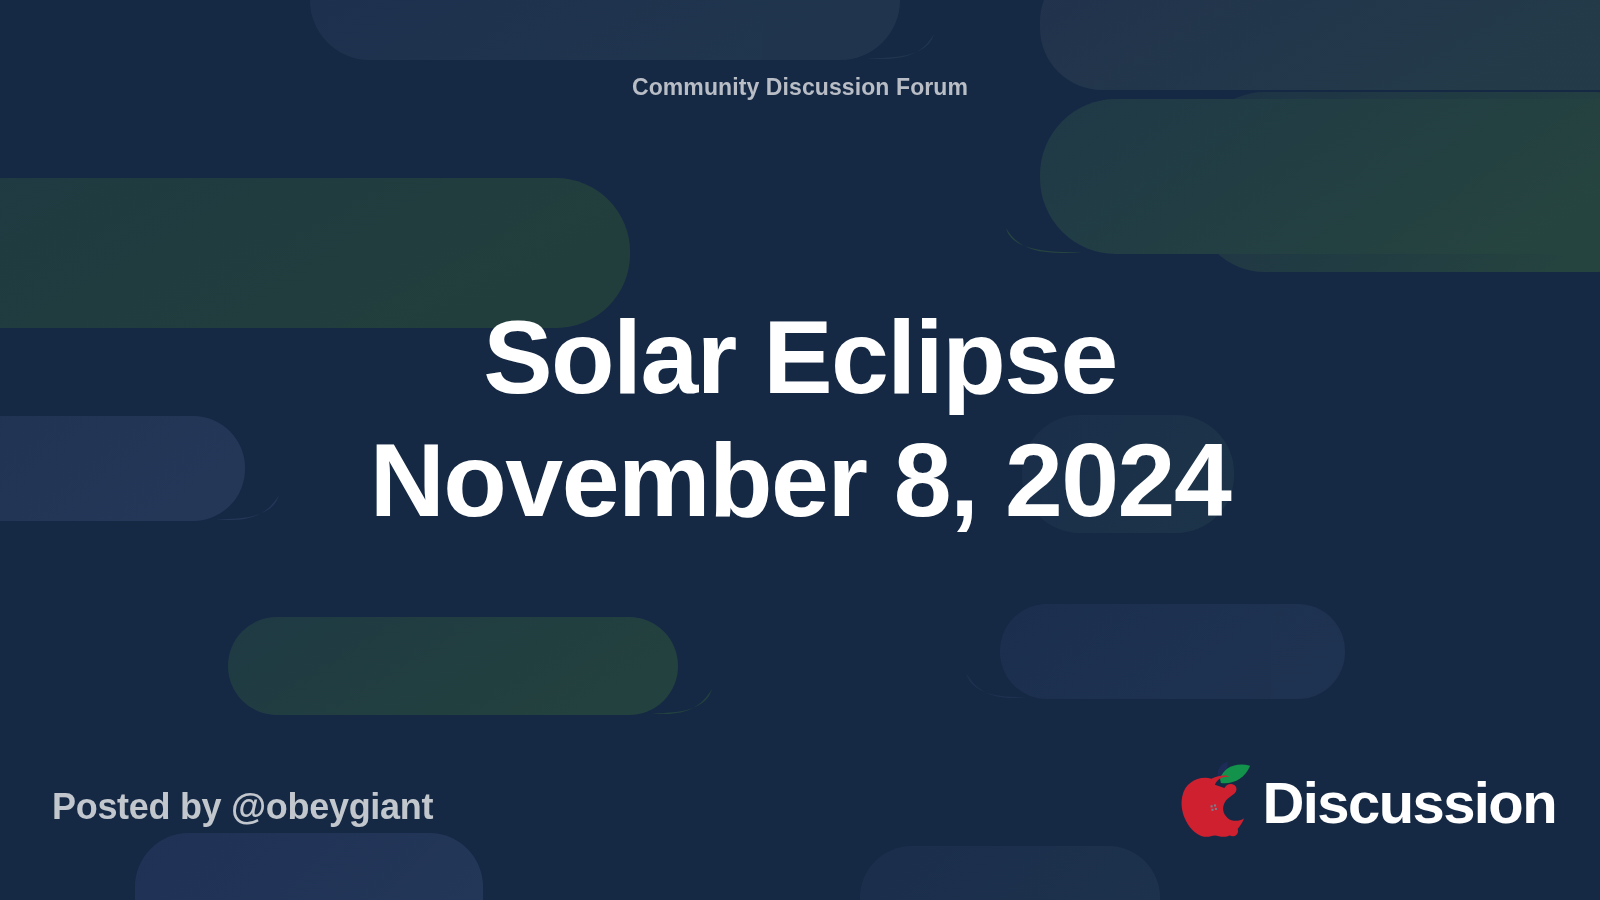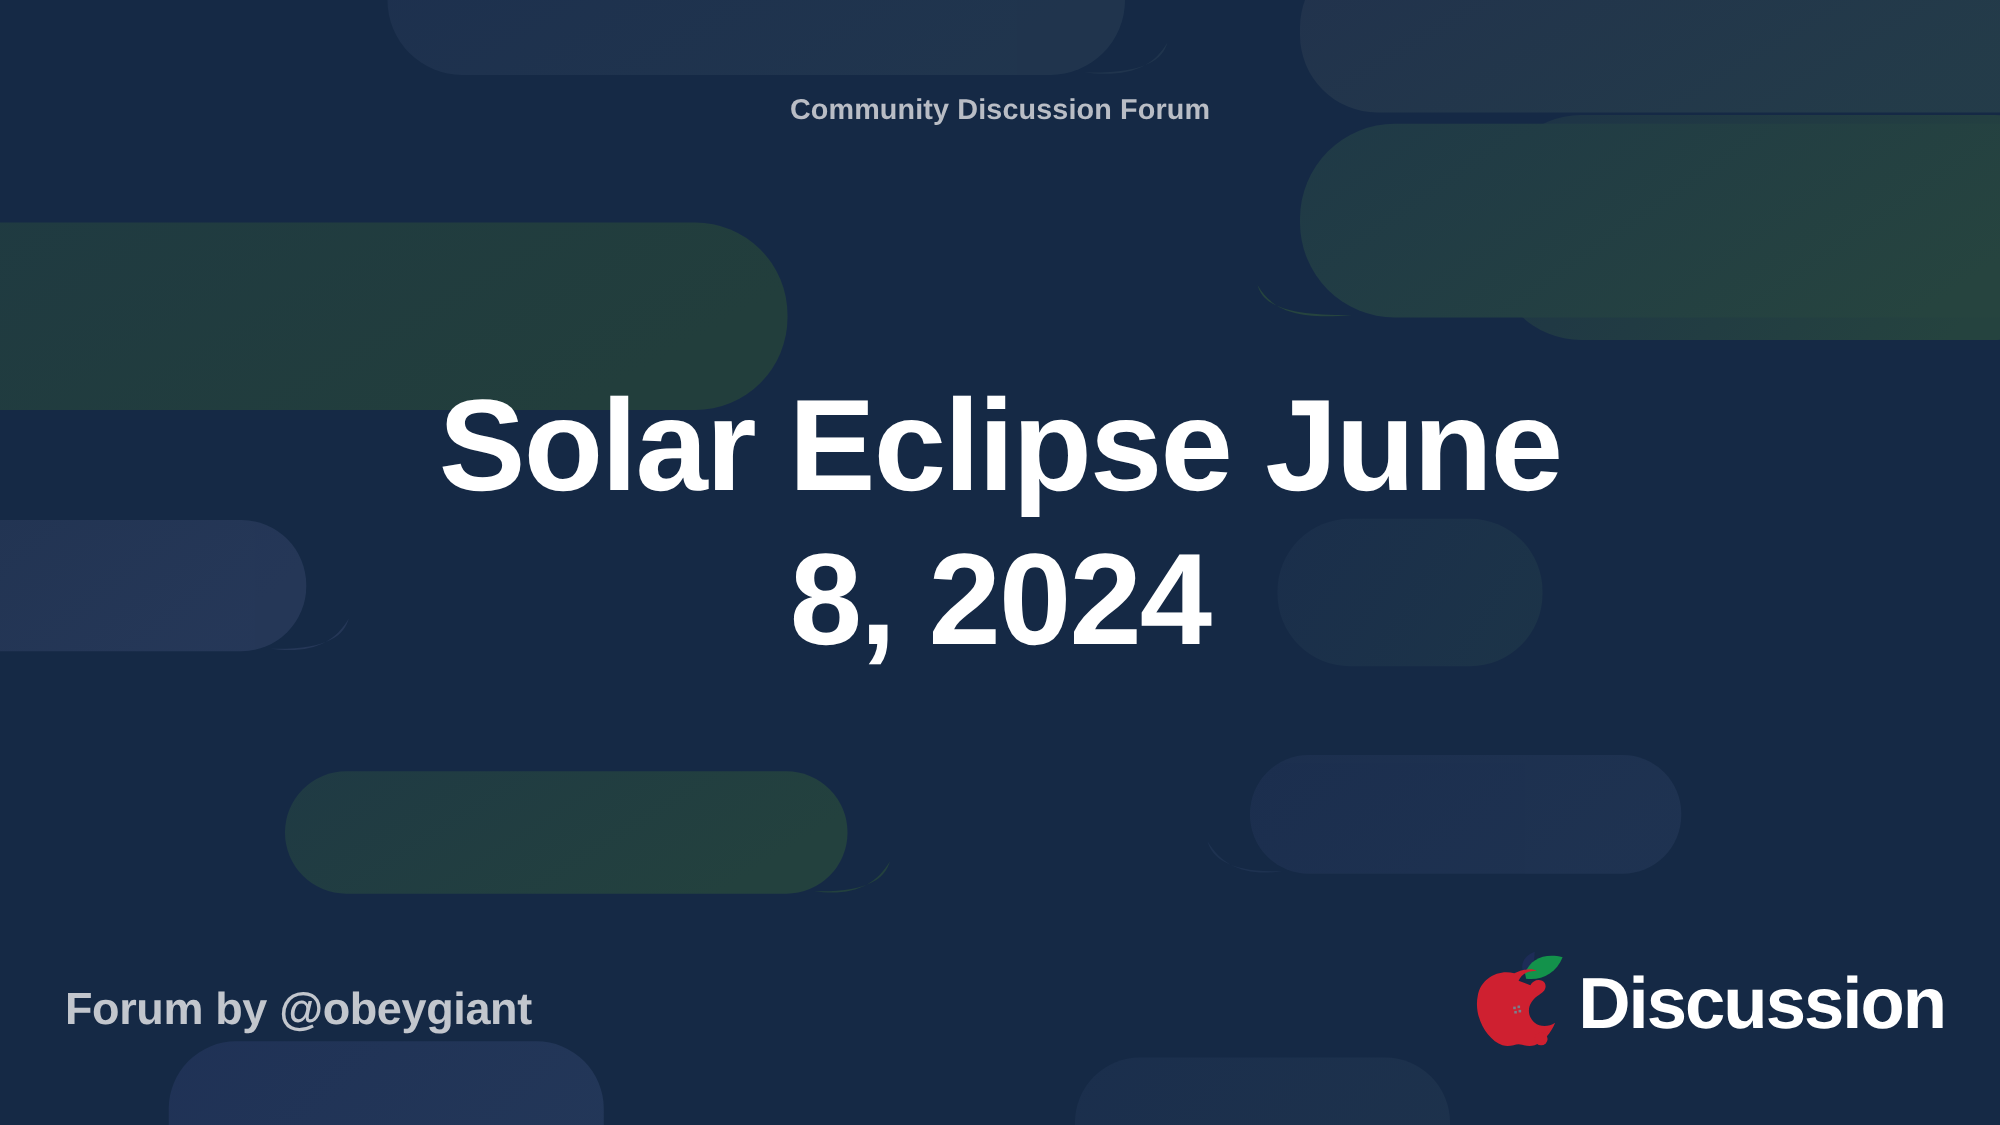--- a/index.html
+++ b/index.html
@@ -183,24 +183,24 @@
         <g opacity="0.7">
           <rect x="860" y="846" width="300" height="110" rx="52" ry="52" fill="url(#bg10)"></rect>
         </g>
       </g>
   </svg>
 
   <div id="content">
     <div id="kicker">Community Discussion Forum</div>
 
     <div id="title-wrap">
-      <h1 id="title">Solar Eclipse June 8, 2024</h1>
+      <h1 id="title">Solar Eclipse November 8, 2024</h1>
     </div>
 
-    <div id="byline">Forum by @obeygiant</div>
+    <div id="byline">Posted by @obeygiant</div>
 
     <div id="logo">
       <svg id="logo-mark" viewBox="0 0 100 100" aria-hidden="true">
 
         <path d="M55 22 C 52 12, 60 6, 66 4 C 66 14, 63 21, 58 26 Z" fill="#1d2c57"></path>
 
         <path d="M57 24 C 62 10, 76 5, 92 9 C 86 24, 72 31, 58 29 Z" fill="#13924b"></path>
 
         <path d="M47 24
                  C 33 20, 16 28, 13 45

